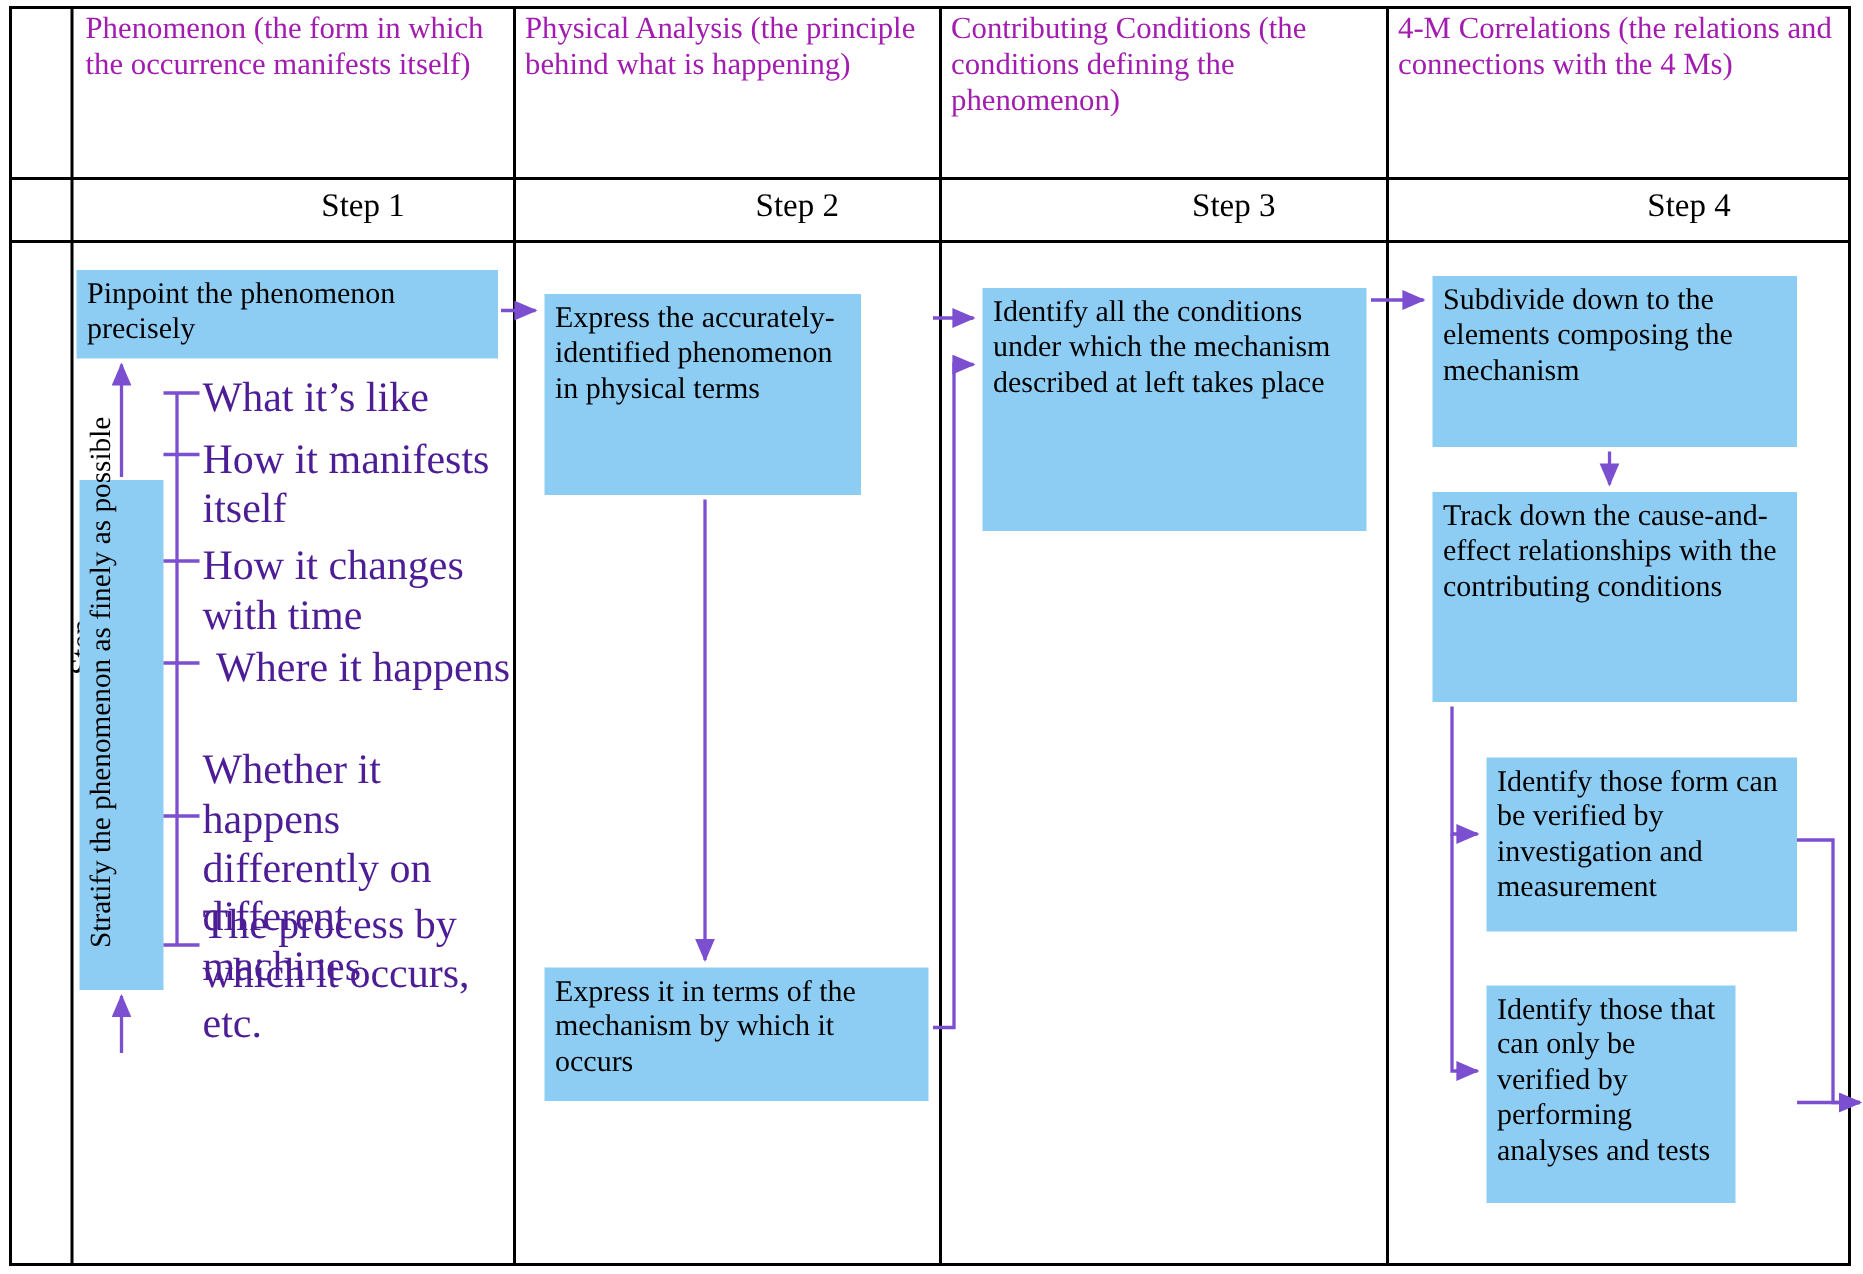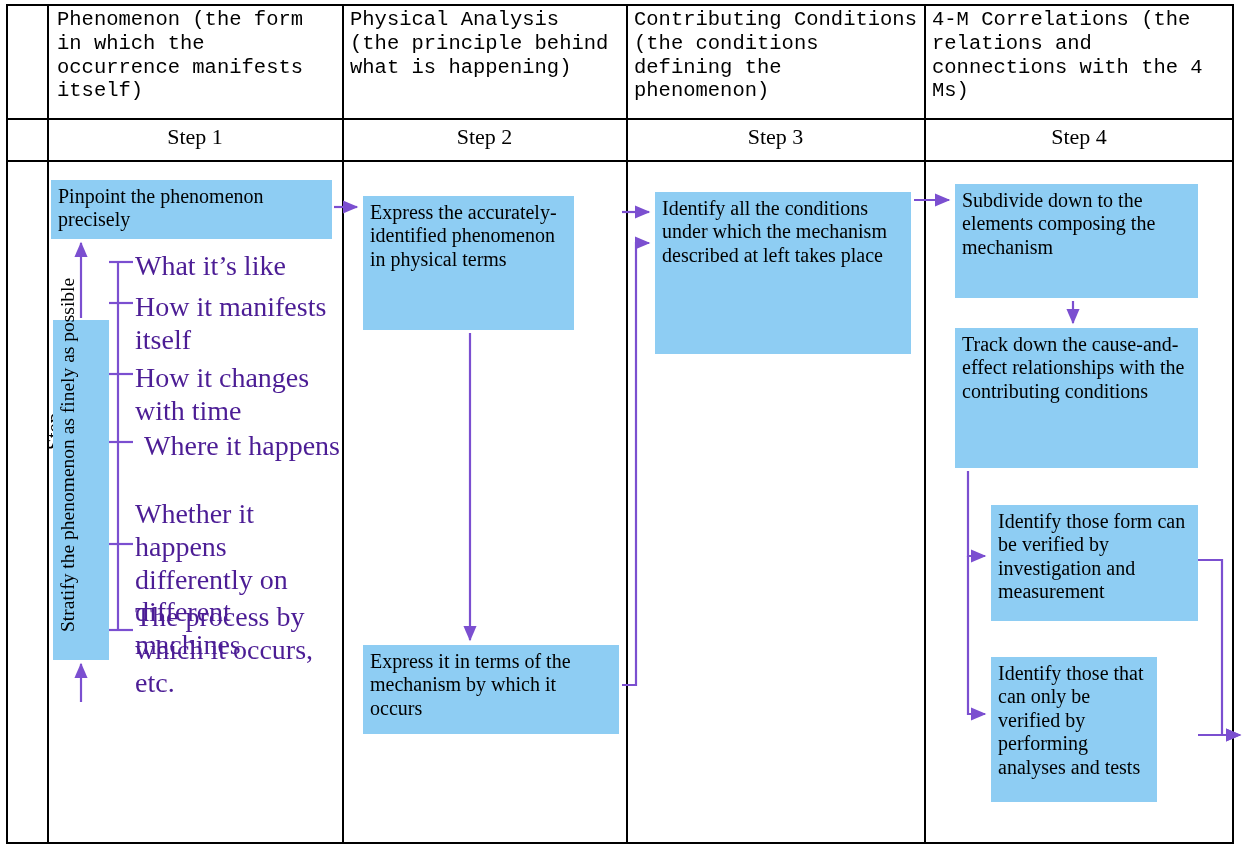--- a/index.html
+++ b/index.html
@@ -40,28 +40,28 @@
     left: 0;
     width: 1228px;
     border-top: 2px solid #000000;
   }
 
   
   .hdr {
     position: absolute;
     font-size: 20.5px;
     line-height: 1.16;
-    color: #000000;
-    font-family: Liberation Mono, monospace;
+    color: #a21caf;
   }
   .steplbl {
     position: absolute;
     font-size: 22px;
     text-align: center;
     color: #000000;
+    padding-left: 47px;
   }
   .rowlabel {
     position: absolute;
     font-size: 21px;
     color: #000000;
     transform: rotate(-90deg);
     transform-origin: 0 0;
     white-space: nowrap;
   }
 

